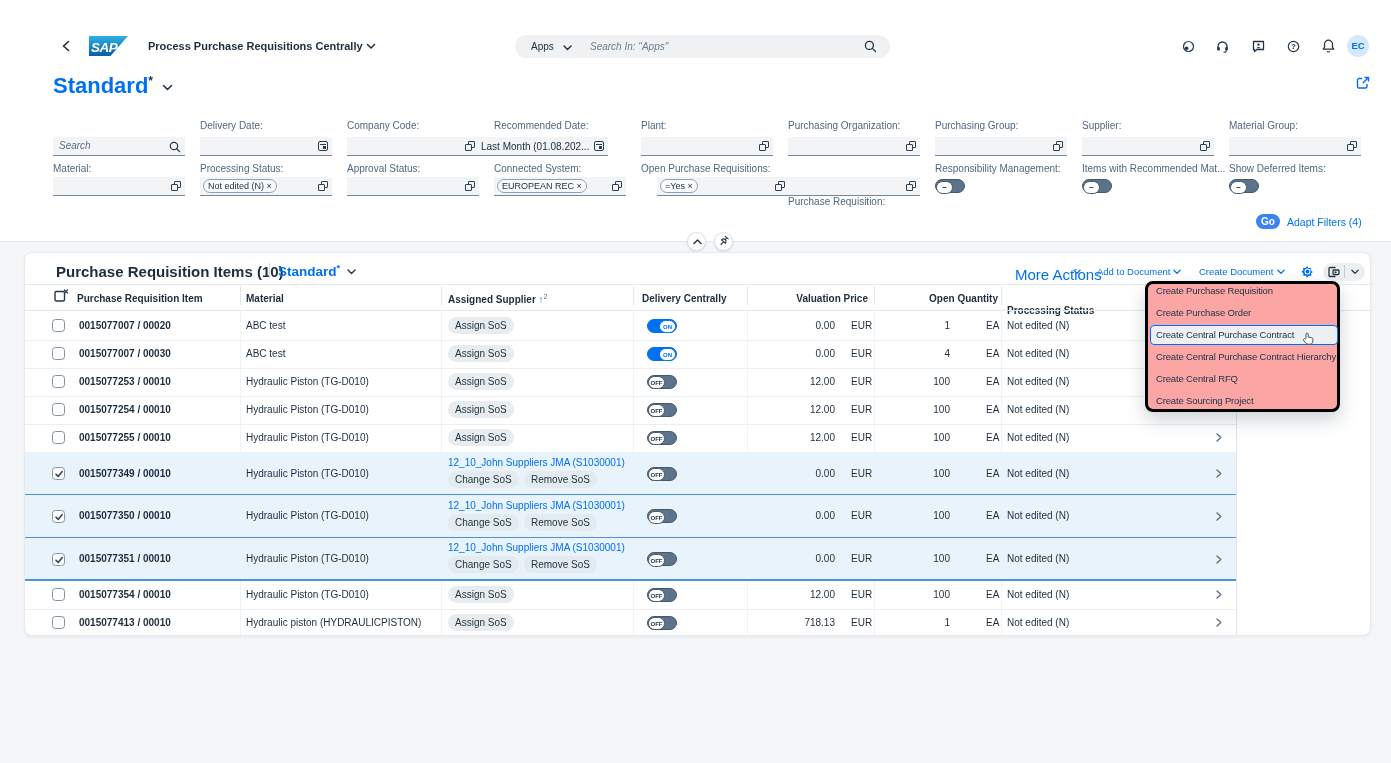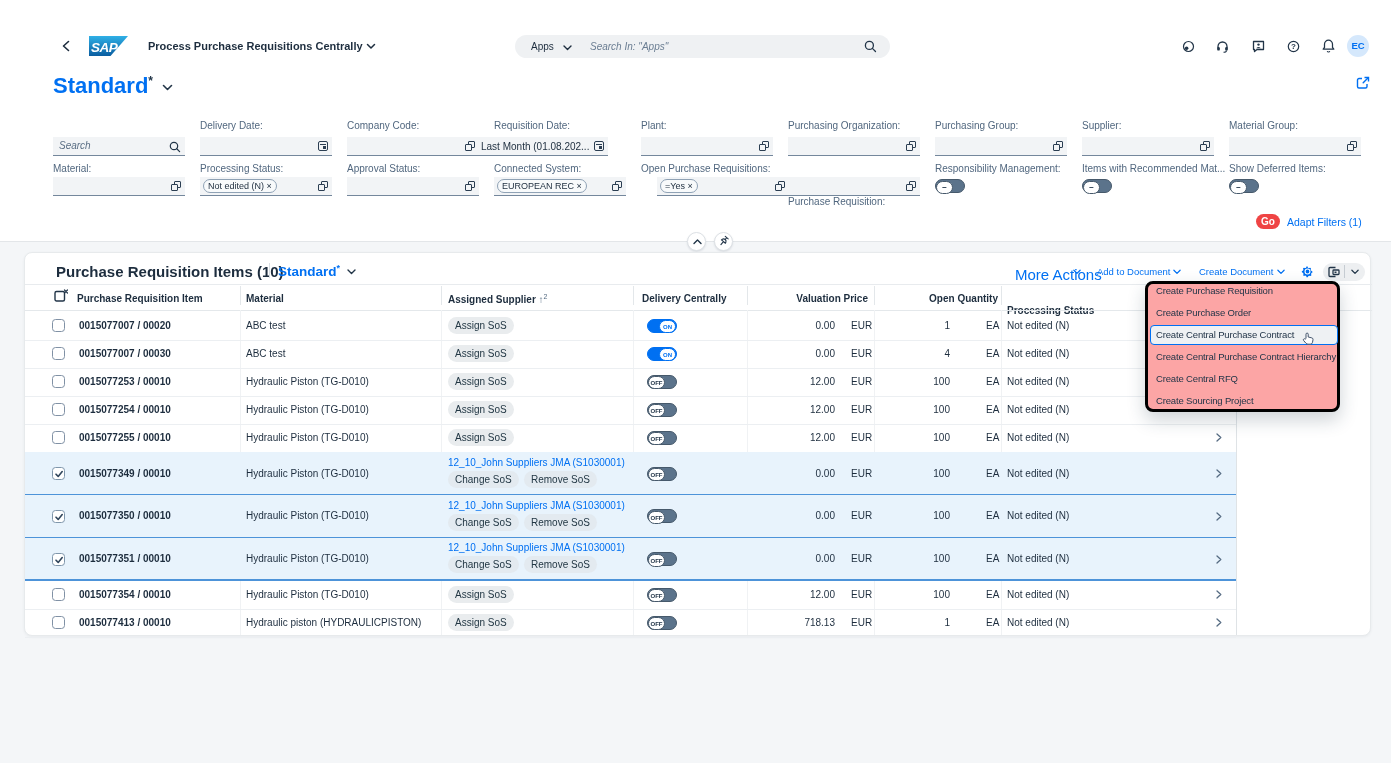--- a/index.html
+++ b/index.html
@@ -105,21 +105,21 @@
       <path d="M6 2.5 H3 a1.5 1.5 0 0 0 -1.5 1.5 v6.5 a1.5 1.5 0 0 0 1.5 1.5 h6.5 a1.5 1.5 0 0 0 1.5 -1.5 V8" fill="none" stroke="#0070f2" stroke-width="1.4"></path>
       <path d="M8.5 1.5 h4 v4" fill="none" stroke="#0070f2" stroke-width="1.4"></path>
       <path d="M12.2 1.8 L7.2 6.8" stroke="#0070f2" stroke-width="1.4" stroke-linecap="round"></path>
     </svg>
 </div>
 
 <div id="filters">
 
   <div class="lbl" style="left:200px; top:120px;">Delivery Date:</div>
   <div class="lbl" style="left:347px; top:120px;">Company Code:</div>
-  <div class="lbl" style="left:494px; top:120px;">Requisition Date:</div>
+  <div class="lbl" style="left:494px; top:120px;">Recommended Date:</div>
   <div class="lbl" style="left:641px; top:120px;">Plant:</div>
   <div class="lbl" style="left:788px; top:120px;">Purchasing Organization:</div>
   <div class="lbl" style="left:935px; top:120px;">Purchasing Group:</div>
   <div class="lbl" style="left:1082px; top:120px;">Supplier:</div>
   <div class="lbl" style="left:1229px; top:120px;">Material Group:</div>
 
   <div class="field" style="left:53px; top:137px;">
     <span style="position:absolute; left:6px; top:3px; font-style:italic; color:#5a6e84;">Search</span>
     <svg style="position:absolute; right:4px; top:3.5px;" width="12" height="12" viewBox="0 0 13 13">
         <circle cx="5.4" cy="5.4" r="4" fill="none" stroke="#223548" stroke-width="1.3"></circle>
@@ -222,22 +222,22 @@
   <div class="sw swoff" style="left:935px; top:179px;">
       <span class="hd" style="font-size:8px; line-height:11px;">−</span>
     </div>
   <div class="sw swoff" style="left:1082px; top:179px;">
       <span class="hd" style="font-size:8px; line-height:11px;">−</span>
     </div>
   <div class="sw swoff" style="left:1229px; top:179px;">
       <span class="hd" style="font-size:8px; line-height:11px;">−</span>
     </div>
 
-  <div class="abs" style="left:1256px; top:214px; width:24px; height:15px; background:#ef4444; border-radius:7.5px; color:#fff; font-size:10px; font-weight:bold; text-align:center; line-height:15px;">Go</div>
-  <div class="abs blue" style="left:1287px; top:216px; font-size:10.5px;">Adapt Filters (1)</div>
+  <div class="abs" style="left:1256px; top:214px; width:24px; height:15px; background:#3b82f6; border-radius:7.5px; color:#fff; font-size:10px; font-weight:bold; text-align:center; line-height:15px;">Go</div>
+  <div class="abs blue" style="left:1287px; top:216px; font-size:10.5px;">Adapt Filters (4)</div>
 </div>
 
 <div id="divider">
   <div class="abs" style="left:687px; top:232px; width:19px; height:19px; background:#fff; border:1px solid #dde1e5; border-radius:50%; box-shadow:0 1px 2px rgba(34,53,72,.12);"></div>
   <svg class="abs" style="left:692.5px; top:239px;" width="9" height="6" viewBox="0 0 9 6">
       <path d="M1 4.5 L4.5 1 L8 4.5" fill="none" stroke="#223548" stroke-width="1.4" stroke-linecap="round" stroke-linejoin="round"></path>
     </svg>
   <div class="abs" style="left:714px; top:232px; width:19px; height:19px; background:#fff; border:1px solid #dde1e5; border-radius:50%; box-shadow:0 1px 2px rgba(34,53,72,.12);"></div>
   <svg class="abs" style="left:717px; top:235px;" width="13" height="13" viewBox="0 0 13 13">
       <g transform="rotate(40 6.5 6.5)">

